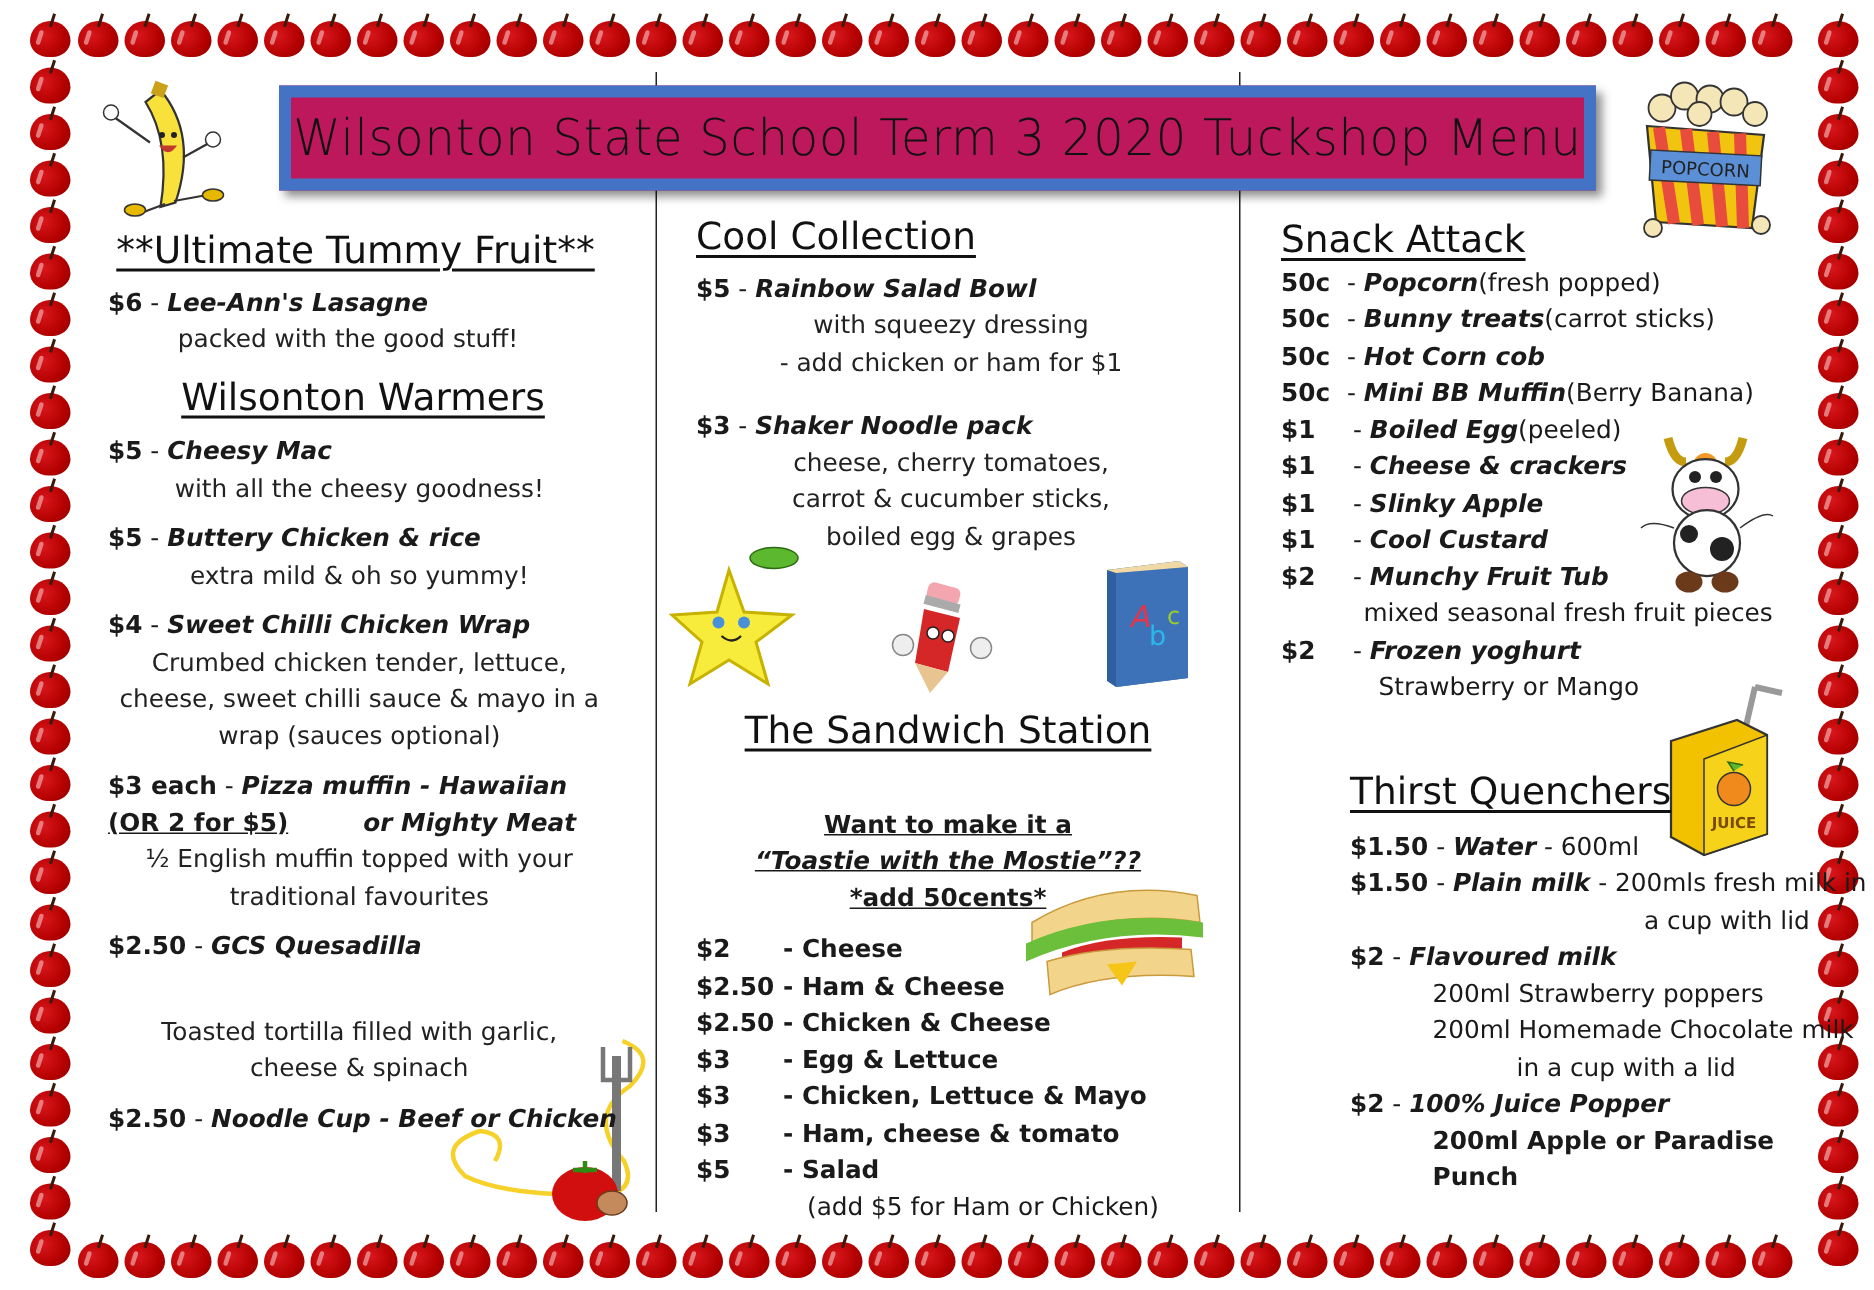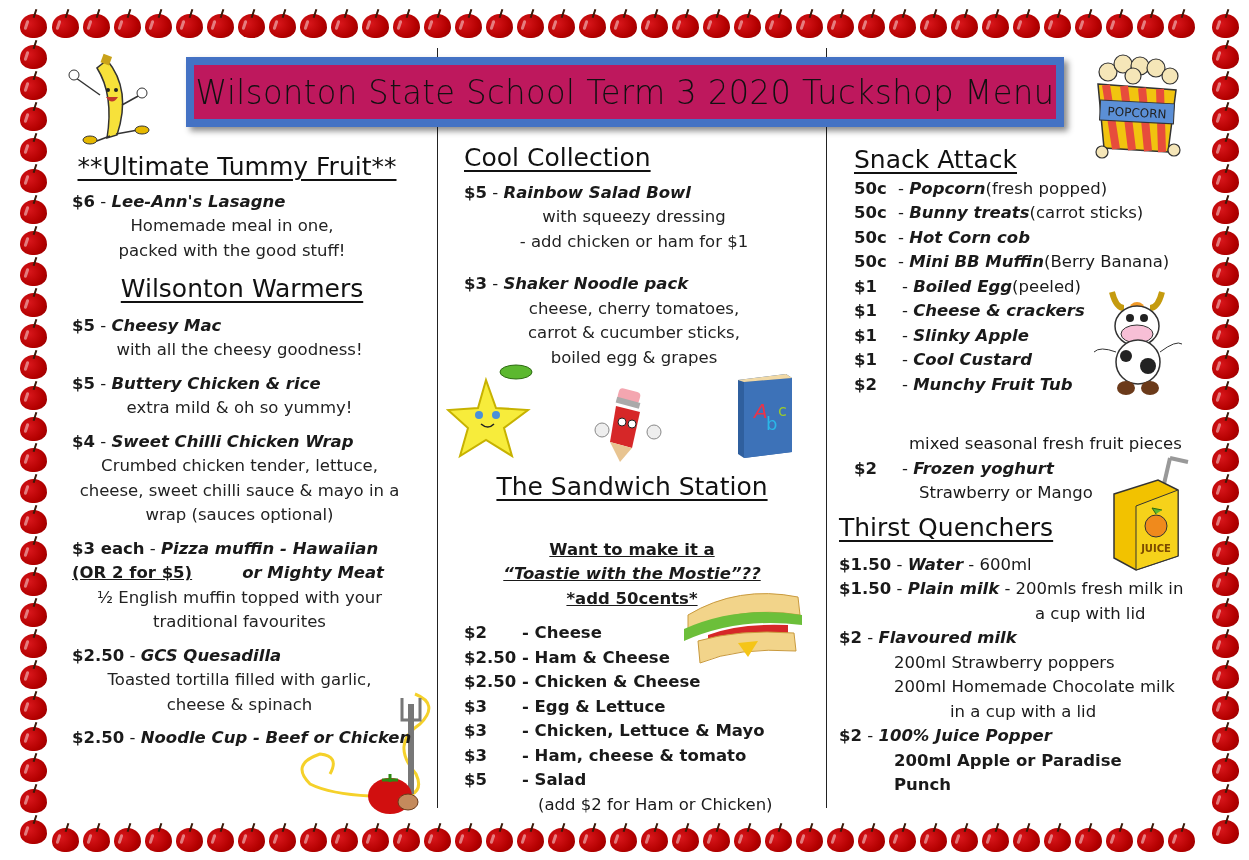--- a/index.html
+++ b/index.html
@@ -672,21 +672,20 @@
   <ellipse cx="118" cy="118" rx="10" ry="8" fill="#c48a5c" stroke="#6b3a1a"></ellipse>
 </svg>
 
 <div class="col" style="left:72px; top:155px; width:360px;">
   <div class="hdr" style="text-align:center; width:330px;">**Ultimate Tummy Fruit**</div>
   <div style="height:10px;"></div>
   <div class="row">
     <span class="price">$6</span><span> - </span><span class="item-name">Lee-Ann's Lasagne</span>
   </div>
   <div class="desc" style="width:320px;">
-    <div>Homemade meal in one,</div>
     <div>packed with the good stuff!</div>
   </div>
 
   <div style="height:14px;"></div>
   <div class="hdr" style="text-align:center; width:340px;">Wilsonton Warmers</div>
   <div style="height:12px;"></div>
 
   <div class="row">
     <span class="price">$5</span><span> - </span><span class="item-name">Cheesy Mac</span>
   </div>
@@ -717,21 +716,21 @@
   </div>
   <div class="desc" style="width:335px;">
     <div>½ English muffin topped with your</div>
     <div>traditional favourites</div>
   </div>
   <div style="height:9px;"></div>
 
   <div class="row">
     <span class="price">$2.50</span><span> - </span><span class="item-name">GCS Quesadilla</span>
   </div>
-  <div class="desc" style="width:335px;">
+  <div class="desc" style="width:335px;margin-top:32px;">
     <div>Toasted tortilla filled with garlic,</div>
     <div>cheese &amp; spinach</div>
   </div>
   <div style="height:9px;"></div>
 
   <div class="row">
     <span class="price">$2.50</span><span> - </span><span class="item-name">Noodle Cup - Beef or Chicken</span>
   </div>
 </div>
 
@@ -788,21 +787,21 @@
       </div>
       <div class="sand-row">
         <span class="p">$3</span>
         <span>- Ham, cheese &amp; tomato</span>
       </div>
       <div class="sand-row">
         <span class="p">$5</span>
         <span>- Salad</span>
       </div>
     </div>
-  <div style="padding-left:74px;">(add $2 for Ham or Chicken)</div>
+  <div style="padding-left:74px;">(add $5 for Ham or Chicken)</div>
 </div>
 
 <div class="col" style="left:854px; top:148px; width:345px;">
   <div class="hdr">Snack Attack</div>
   <div style="height:4px;"></div>
   <div id="snack-list">
       <div class="snack-row">
         <span class="p" style="width: 44px;">50c</span>
         <span>-&nbsp;</span>
         <span class="item-name">Popcorn</span>
@@ -849,32 +848,32 @@
         <span>-&nbsp;</span>
         <span class="item-name">Cool Custard</span>
         <span></span>
       </div>
       <div class="snack-row">
         <span class="p">$2</span>
         <span>-&nbsp;</span>
         <span class="item-name">Munchy Fruit Tub</span>
         <span></span>
       </div>
-      <div style="padding-left: 55px; margin-top: 35px;">mixed seasonal fresh fruit pieces</div>
+      <div style="padding-left: 55px;">mixed seasonal fresh fruit pieces</div>
       <div class="snack-row">
         <span class="p">$2</span>
         <span>-&nbsp;</span>
         <span class="item-name">Frozen yoghurt</span>
         <span></span>
       </div>
       <div style="padding-left: 65px;">Strawberry or Mango</div>
     </div>
 </div>
 
-<div class="col" style="left:839px; top:516px; width:345px;">
+<div class="col" style="left:900px; top:516px; width:345px;">
   <div class="hdr">Thirst Quenchers</div>
   <div style="height:12px;"></div>
   <div id="drink-list">
       <div class="row"><span class="price">$1.50</span><span> - </span><span class="item-name">Water</span><span> - 600ml</span></div>
       <div class="row"><span class="price">$1.50</span><span> - </span><span class="item-name">Plain milk</span><span> - 200mls fresh milk in</span></div>
       <div style="padding-left: 196px;">a cup with lid</div>
       <div class="row"><span class="price">$2</span><span> - </span><span class="item-name">Flavoured milk</span><span></span></div>
       <div style="padding-left: 55px;">200ml Strawberry poppers</div>
       <div style="padding-left: 55px;">200ml Homemade Chocolate milk</div>
       <div style="padding-left: 111px;">in a cup with a lid</div>

